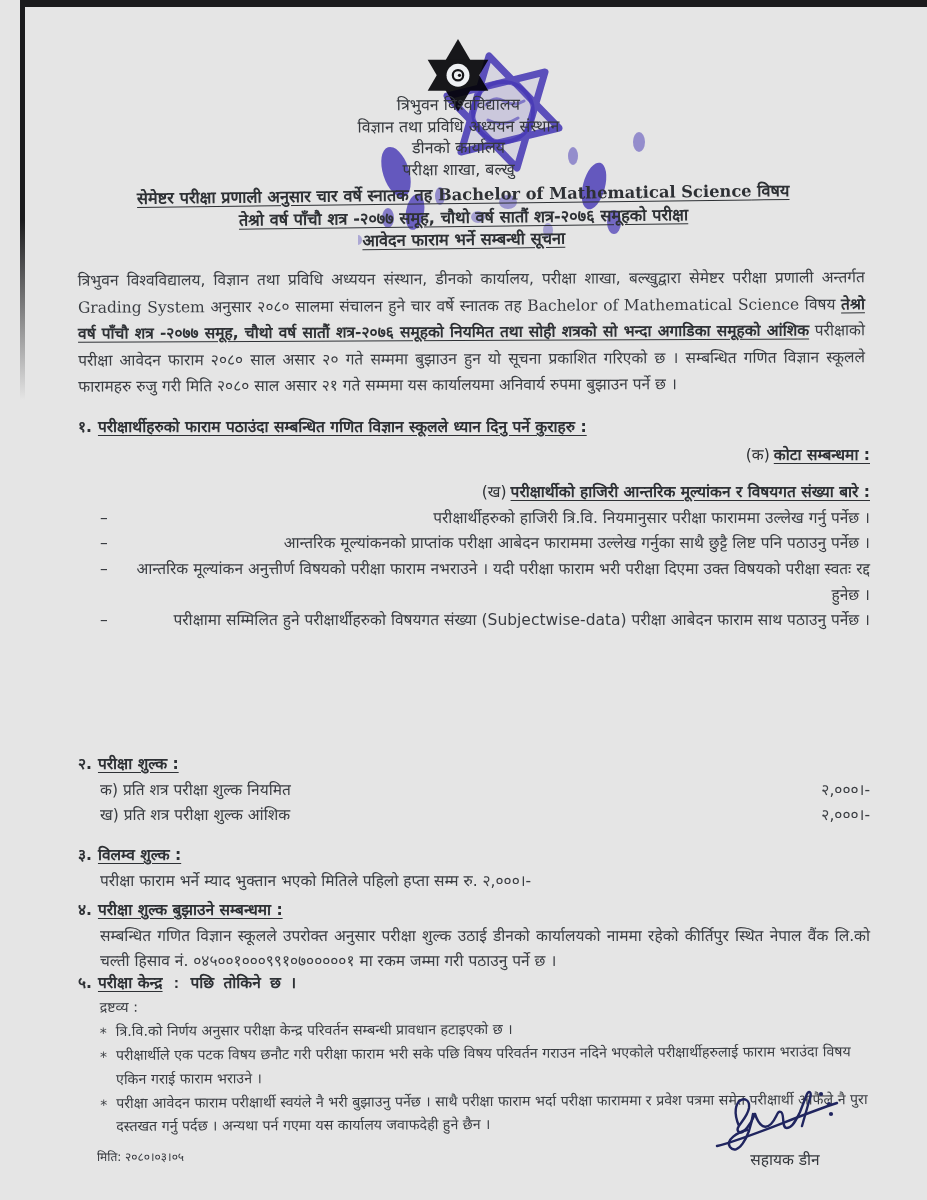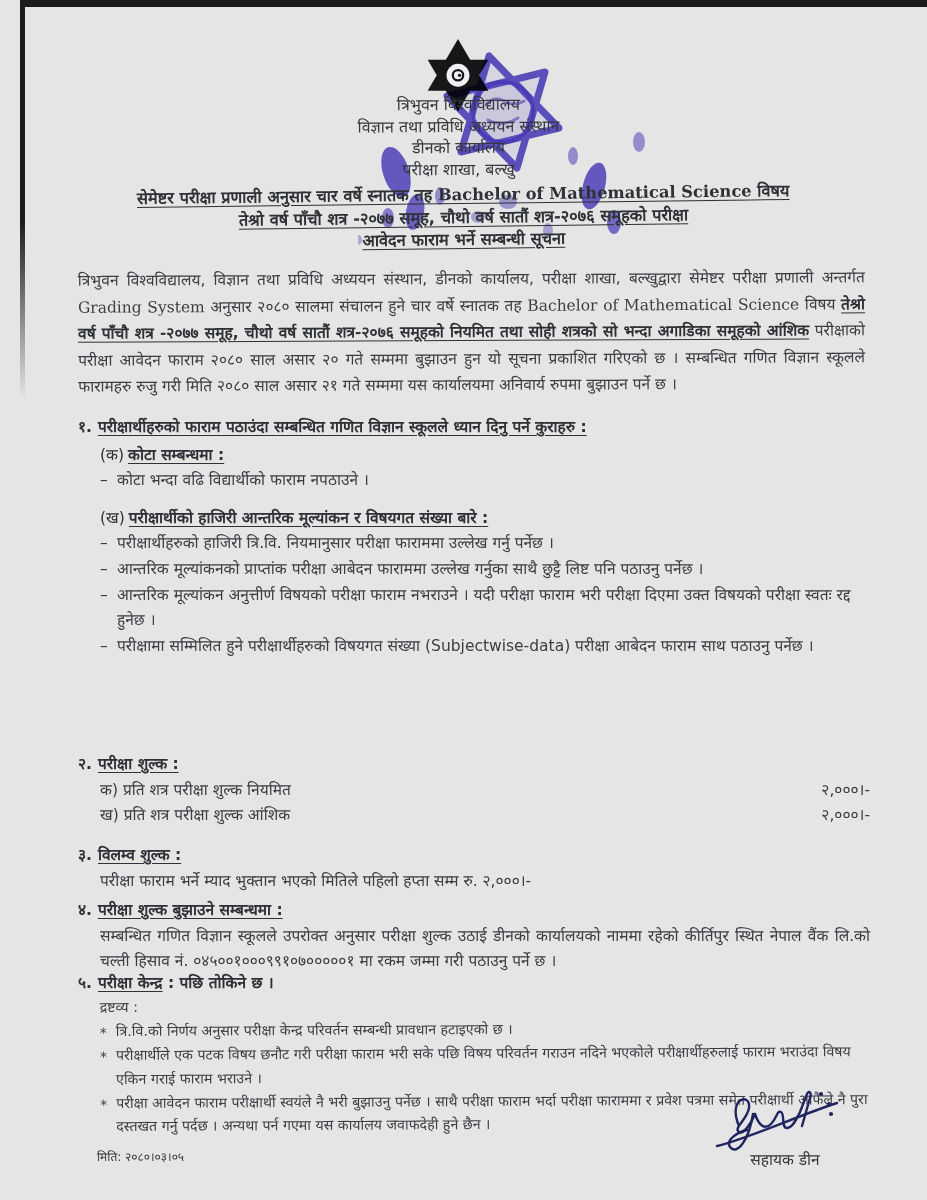--- a/index.html
+++ b/index.html
@@ -26,32 +26,32 @@
   .en{font-family:"DejaVu Serif","Liberation Serif",serif;}
   
   .intro{position:absolute;left:78px;width:787px;top:266px;
     font-size:15.5px;line-height:26.6px;text-align:justify;transform:rotate(-0.25deg);}
   .intro .em{font-weight:bold;text-decoration:underline;text-underline-offset:3px;color:#2e3135;}
   
   .sec{position:absolute;left:78px;width:792px;font-size:15.5px;line-height:25.6px;}
   .sec-head{color:#2e3135;}
   .sec-head .num{font-weight:bold;margin-right:6px;}
   .sec-head .h{font-weight:bold;text-decoration:underline;text-underline-offset:3px;text-align:center;}
-  .sub{margin-left:22px;}
+  .sub{margin-left:22px;text-align:right;}
   .subhead{margin-top:2px;color:#2e3135;}
   .subhead .h{font-weight:bold;text-decoration:underline;text-underline-offset:3px;margin-left:4px;}
   .b{position:relative;padding-left:17px;}
   .b::before{content:"–";position:absolute;left:0;top:0;}
   .gap{height:10px;}
   .feerow{display:flex;margin-left:22px;justify-content:space-between;}
   .feelabel{width:460px;}
   .feeamt{font-size:15.5px;}
   .bodyline{margin-left:22px;}
   .justify{text-align:justify;}
-  .rest{font-weight:bold;color:#2e3135;}
+  .rest{font-weight:bold;color:#2e3135;font-family:Liberation Mono, monospace;}
   
   .notes{position:absolute;left:100px;width:778px;top:994px;
     font-size:14.2px;line-height:23.2px;transform:rotate(-0.3deg);}
   .n{position:relative;padding-left:16px;margin-top:1px;}
   .n::before{content:"*";position:absolute;left:0;top:2px;}
   
   .sig{position:absolute;left:695px;top:1082px;width:180px;text-align:center;}
   .sig-label{font-size:15.5px;margin-top:-16px;color:#35383d;}
   .date{position:absolute;left:97px;top:1148px;font-size:12px;color:#35383d;}
 </style>
@@ -117,21 +117,20 @@
   </div>
 
   <div class="sec" style="top:415px;">
     <div class="sec-head">
       <span class="num">१.</span><span class="h">परीक्षार्थीहरुको फाराम पठाउंदा सम्बन्धित गणित विज्ञान स्कूलले ध्यान दिनु पर्ने कुराहरु :</span>
     </div>
     <div class="sub">
       <div class="subhead">
         <span>(क)</span><span class="h">कोटा सम्बन्धमा :</span>
       </div>
-      <div class="b">कोटा भन्दा वढि विद्यार्थीको फाराम नपठाउने ।</div>
       <div class="gap"></div>
       <div class="subhead">
         <span>(ख)</span><span class="h">परीक्षार्थीको हाजिरी आन्तरिक मूल्यांकन र विषयगत संख्या बारे :</span>
       </div>
       <div class="b">परीक्षार्थीहरुको हाजिरी त्रि.वि. नियमानुसार परीक्षा फाराममा उल्लेख गर्नु पर्नेछ ।</div>
       <div class="b">आन्तरिक मूल्यांकनको प्राप्तांक परीक्षा आबेदन फाराममा उल्लेख गर्नुका साथै छुट्टै लिष्ट पनि पठाउनु पर्नेछ ।</div>
       <div class="b">आन्तरिक मूल्यांकन अनुत्तीर्ण विषयको परीक्षा फाराम नभराउने । यदी परीक्षा फाराम भरी परीक्षा  दिएमा उक्त विषयको परीक्षा स्वतः रद्द हुनेछ ।</div>
       <div class="b">परीक्षामा सम्मिलित हुने परीक्षार्थीहरुको विषयगत संख्या (Subjectwise-data) परीक्षा आबेदन फाराम साथ पठाउनु पर्नेछ ।</div>
     </div>
   </div>

